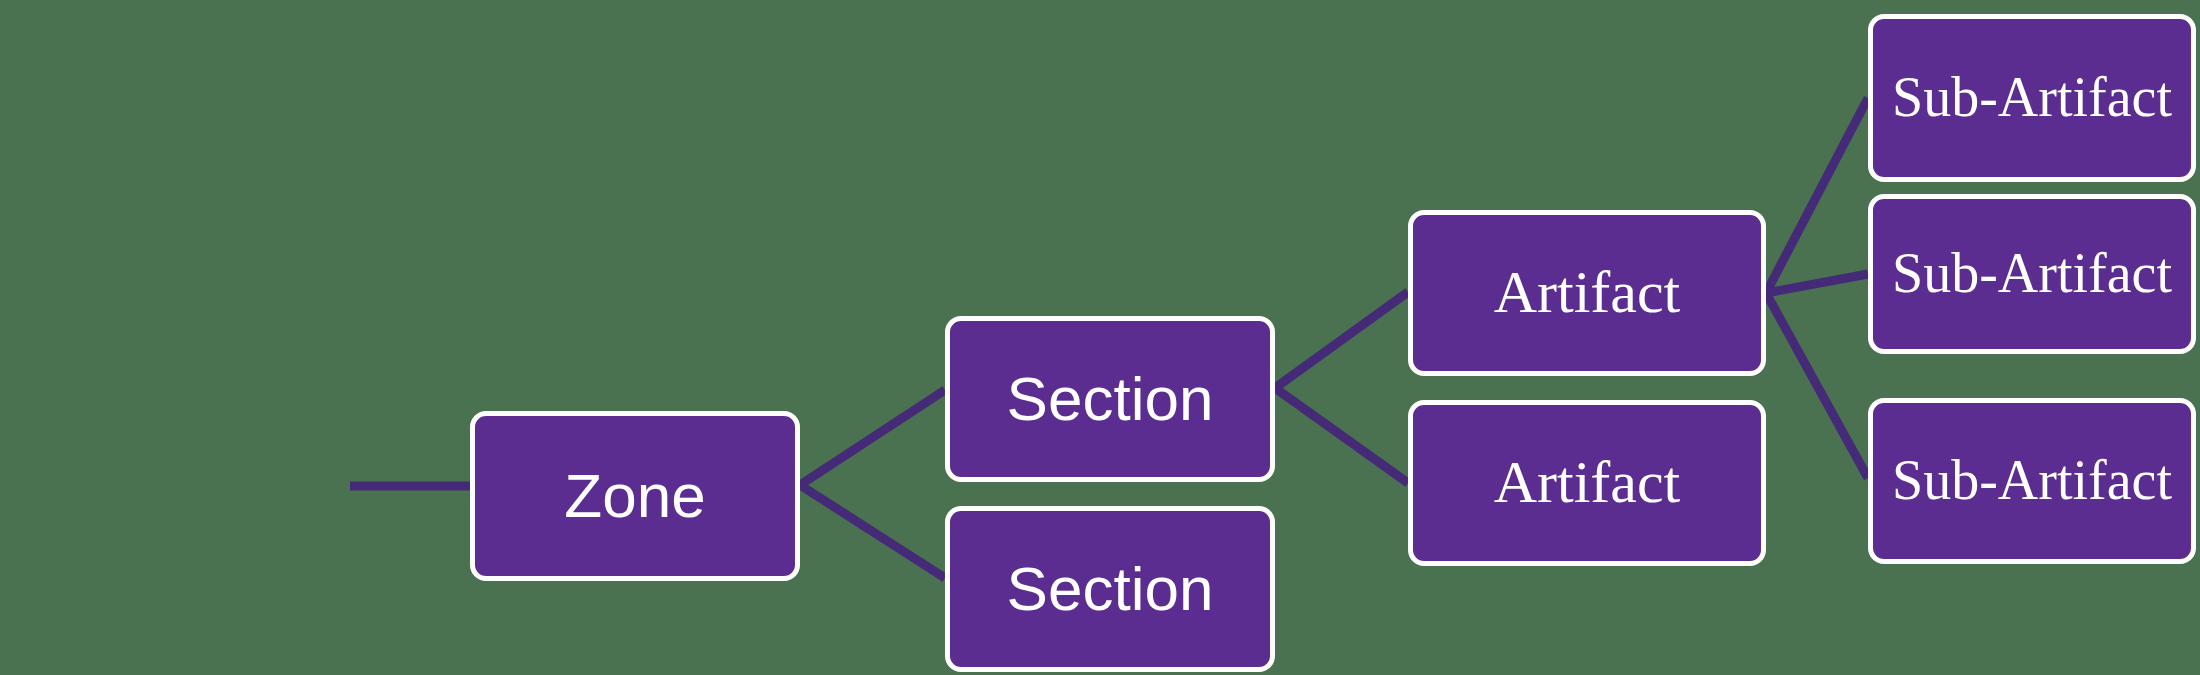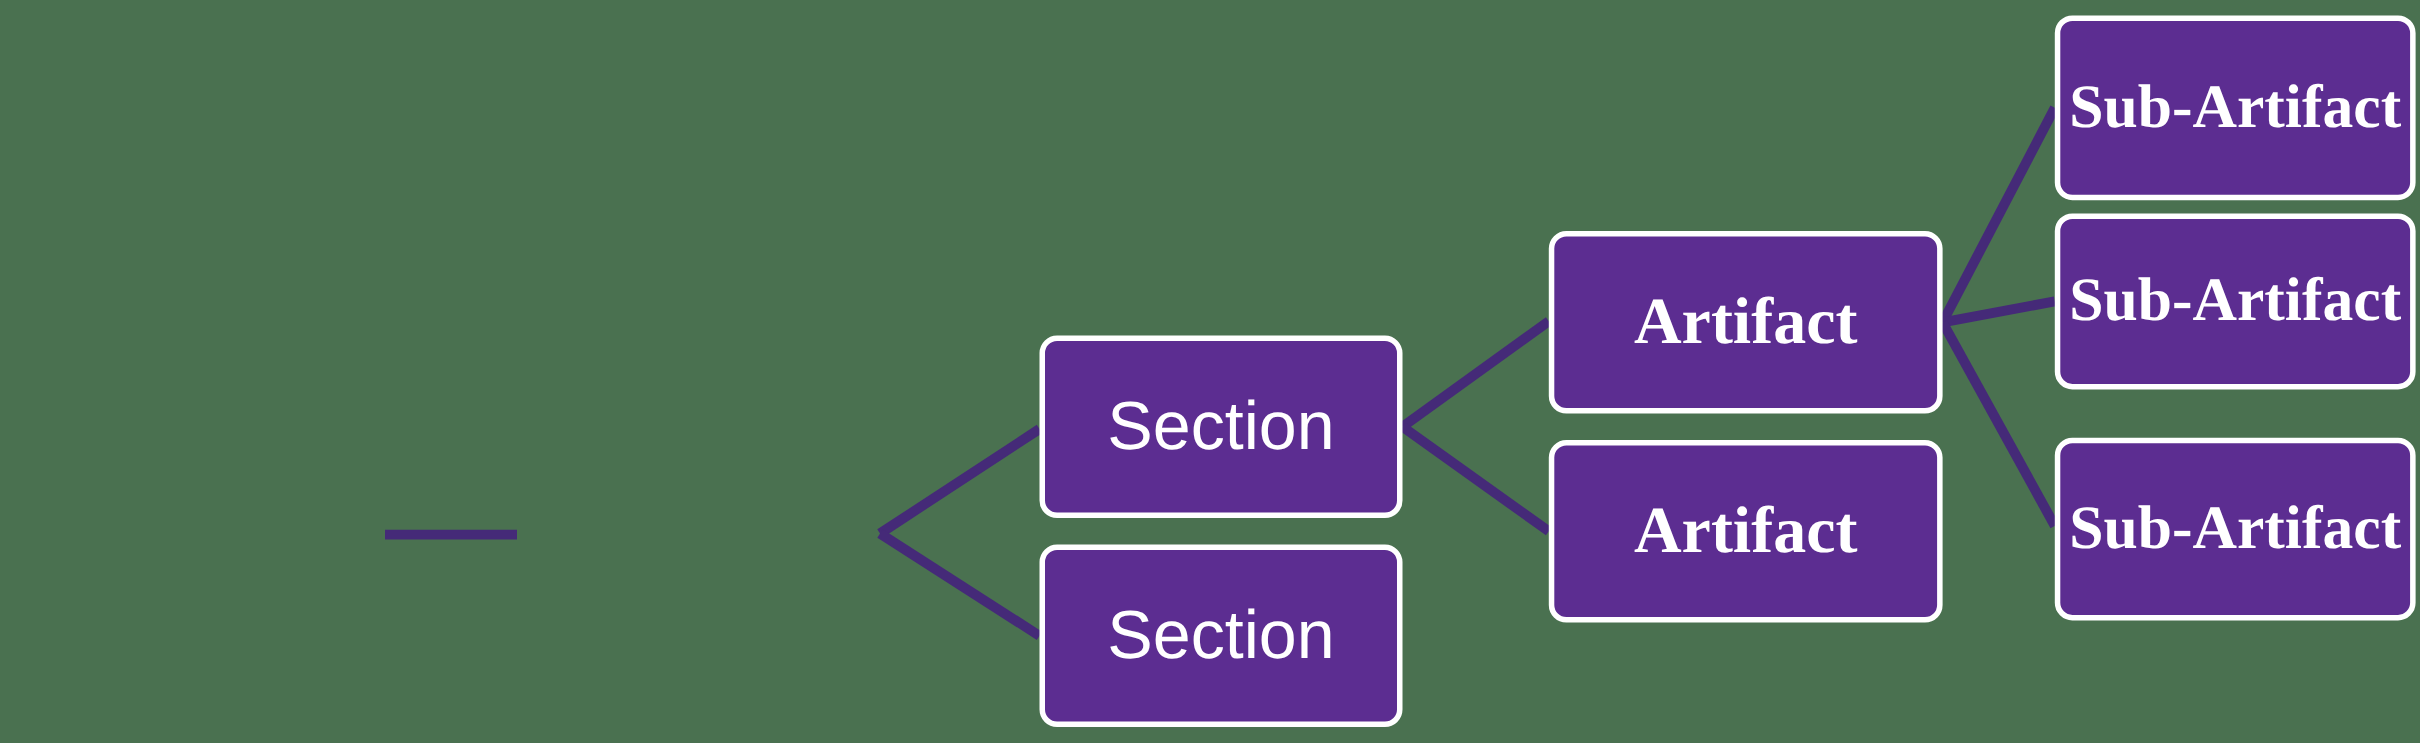--- a/index.html
+++ b/index.html
@@ -40,22 +40,22 @@
     text-align: center;
     line-height: 1.02;
     z-index: 2;
   }
   .node-label {
     display: block;
     width: 100%;
     padding: 0 6px;
     box-sizing: border-box;
   }
-  .font-sans { font-family: "Liberation Sans", sans-serif; font-weight: 400; }
-  .font-serif { font-family: "Liberation Serif", serif; font-weight: 700; }
+  .font-sans { font-family: "Liberation Sans", sans-serif; font-weight: 400; margin-top: 11px; }
+  .font-serif { font-family: "Liberation Serif", serif; font-weight: 400; }
 
   
   #node-file-type   { left: 18px;   top: 400px; width: 332px; height: 170px; font-size: 62px; }
   #node-zone        { left: 470px;  top: 400px; width: 330px; height: 170px; font-size: 62px; }
   #node-section-1   { left: 945px;  top: 305px; width: 330px; height: 166px; font-size: 62px; }
   #node-section-2   { left: 945px;  top: 495px; width: 330px; height: 166px; font-size: 62px; }
   #node-artifact-1  { left: 1408px; top: 210px; width: 358px; height: 166px; font-size: 60px; }
   #node-artifact-2  { left: 1408px; top: 400px; width: 358px; height: 166px; font-size: 60px; }
   #node-subartifact-1 { left: 1868px; top: 14px;  width: 328px; height: 168px; font-size: 56px; }
   #node-subartifact-2 { left: 1868px; top: 194px; width: 328px; height: 160px; font-size: 56px; }
@@ -73,20 +73,23 @@
       <line x1="800" y1="485" x2="945" y2="578"></line>
       <line x1="1275" y1="388" x2="1408" y2="292"></line>
       <line x1="1275" y1="388" x2="1408" y2="483"></line>
       <line x1="1766" y1="293" x2="1868" y2="98"></line>
       <line x1="1766" y1="293" x2="1868" y2="274"></line>
       <line x1="1766" y1="293" x2="1868" y2="478"></line>
     </g>
   </svg>
 
 
+  <div class="node font-sans" id="node-zone">
+    <span class="node-label">Zone</span>
+  </div>
 
   <div class="node font-sans" id="node-section-1">
     <span class="node-label">Section</span>
   </div>
 
   <div class="node font-sans" id="node-section-2">
     <span class="node-label">Section</span>
   </div>
 
   <div class="node font-serif" id="node-artifact-1">

